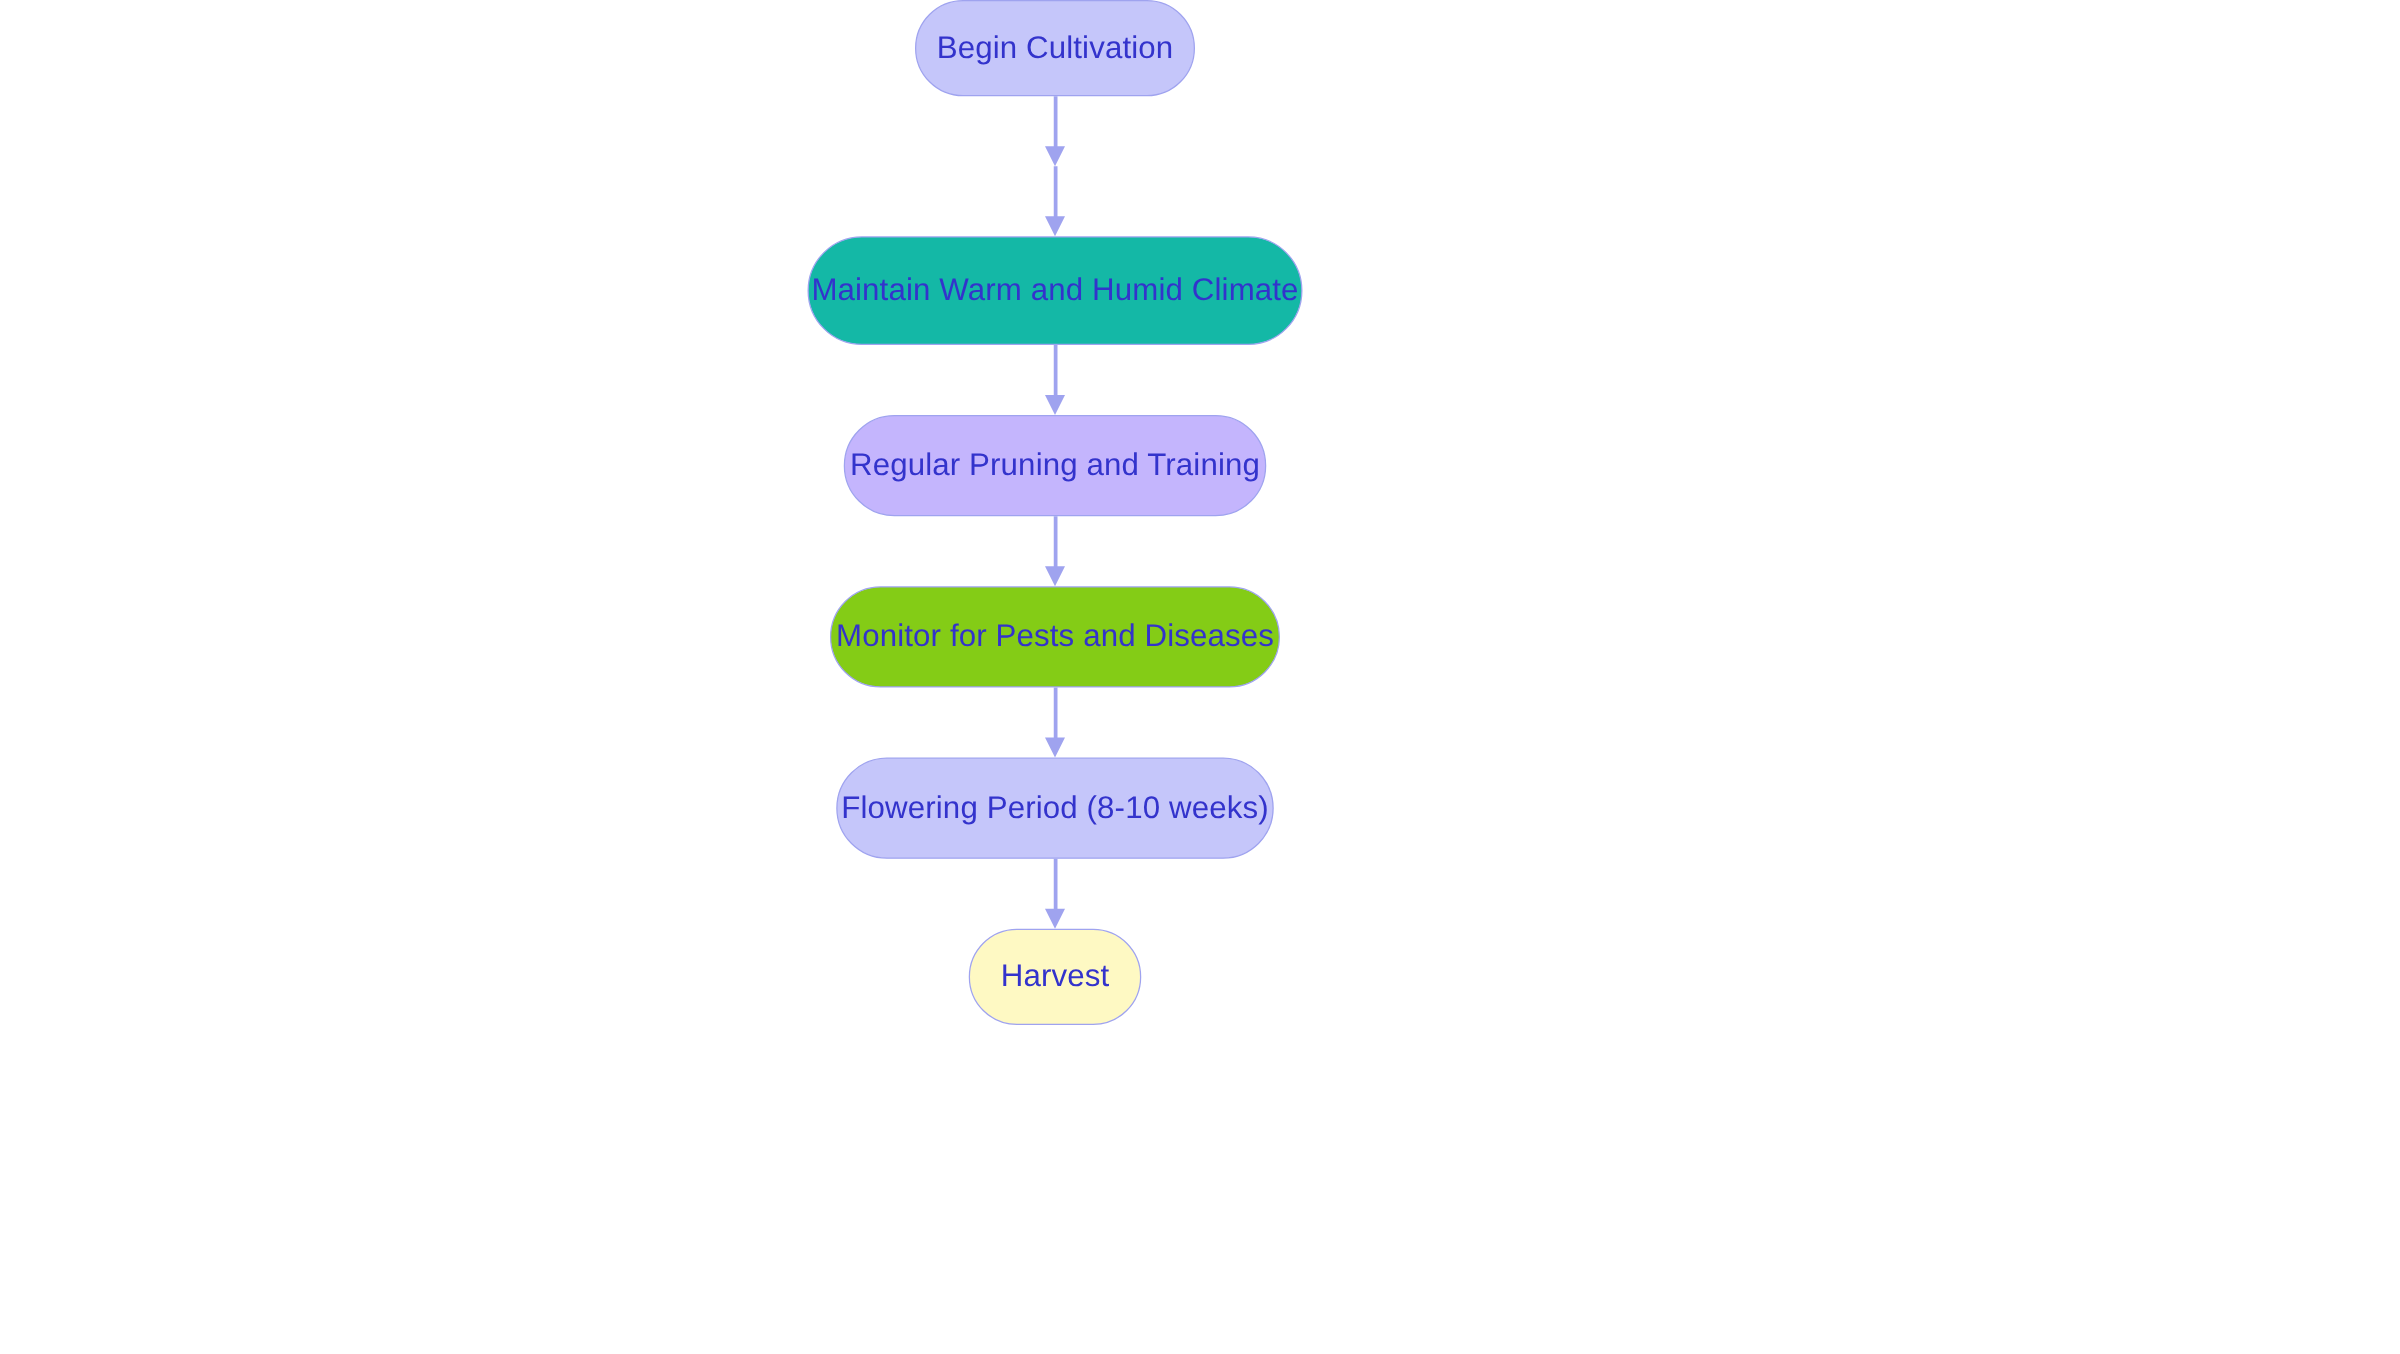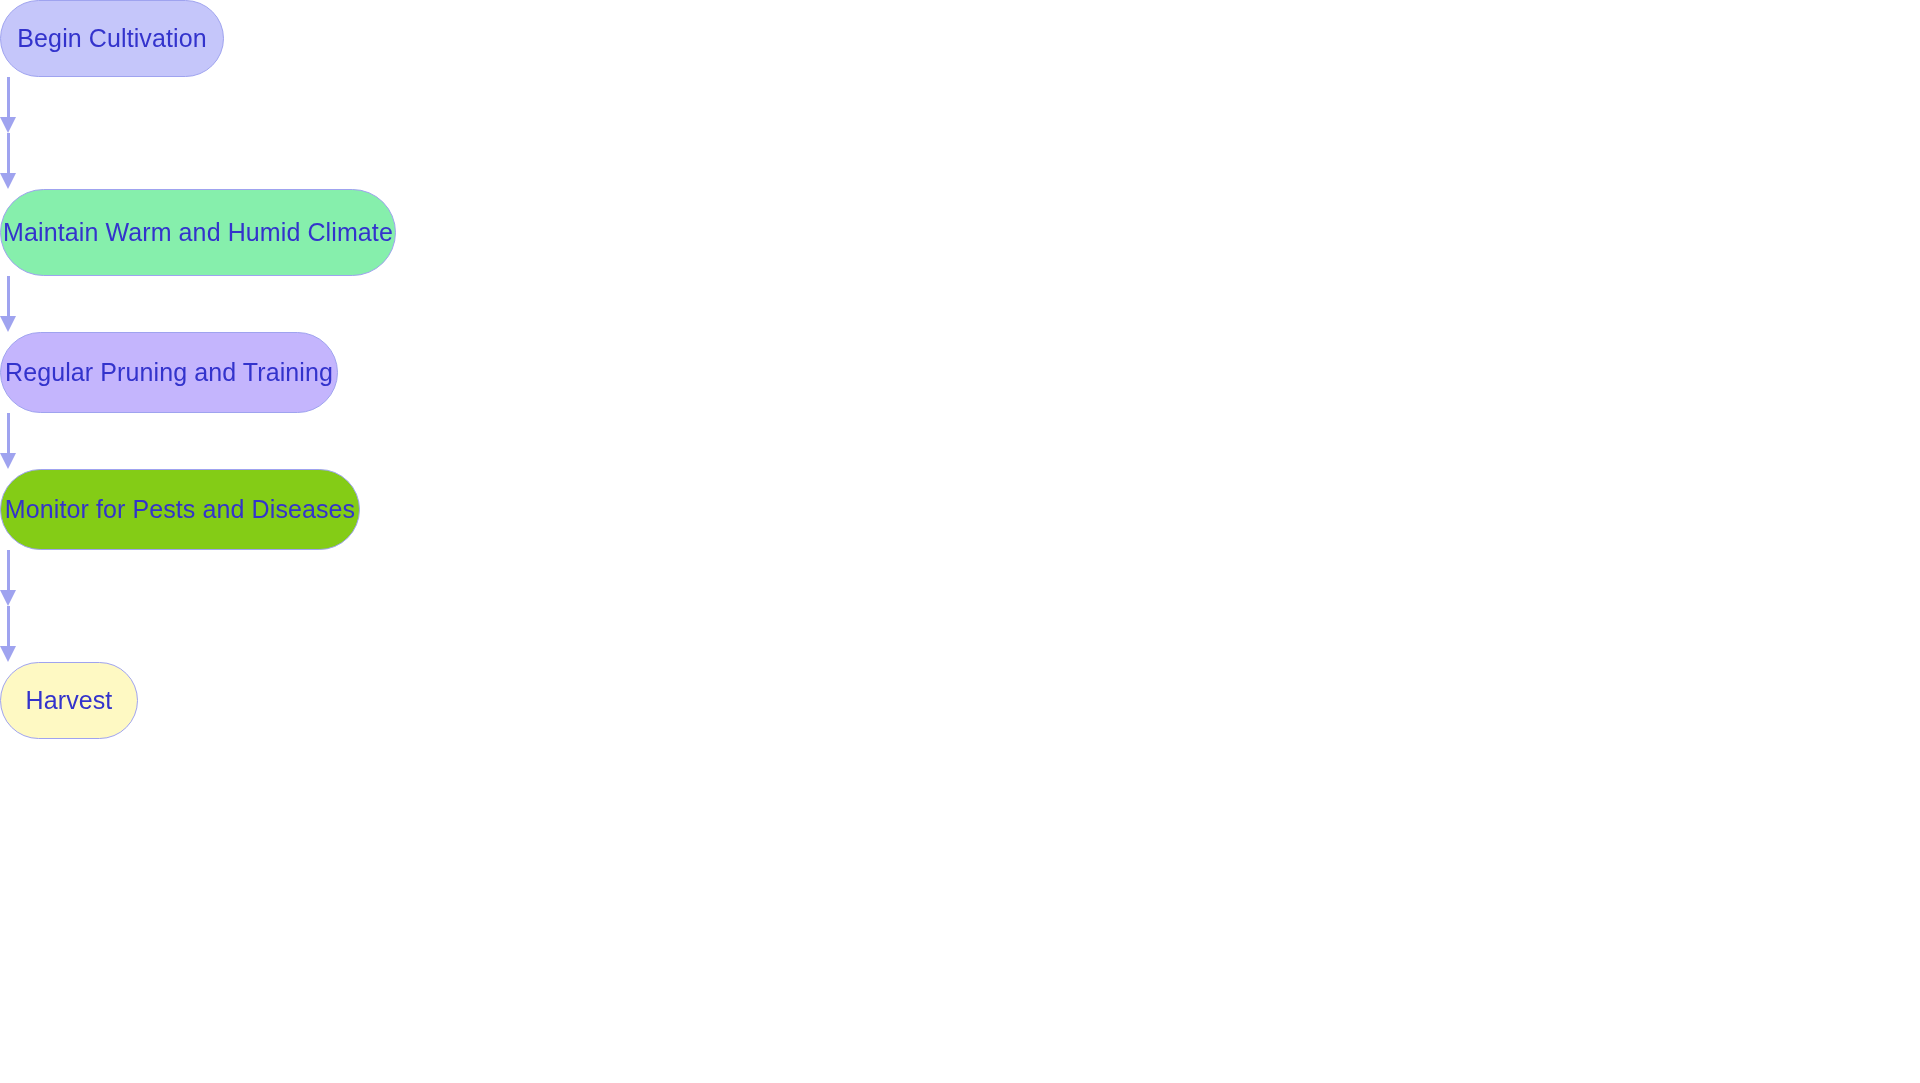--- a/index.html
+++ b/index.html
@@ -23,21 +23,21 @@
   }
 
   .flow-column {
     position: absolute;
     left: 0;
     top: 0;
     width: 1688px;
     height: 1083px;
     display: flex;
     flex-direction: column;
-    align-items: flex-start;
+    align-items: center;
   }
 
   
   .flow-node {
     box-sizing: border-box;
     display: flex;
     align-items: center;
     justify-content: center;
     background: #c5c6fa;
     border: 1.5px solid #9fa3ef;
@@ -94,21 +94,21 @@
       <div class="conn-line" style="background: rgb(159, 163, 239);"></div>
       <div class="conn-arrowhead" style="border-top-color: rgb(159, 163, 239);"></div>
     </div>
 
 
     <div class="flow-connector" style="height: 56px;">
       <div class="conn-line" style="background: rgb(159, 163, 239);"></div>
       <div class="conn-arrowhead" style="border-top-color: rgb(159, 163, 239);"></div>
     </div>
 
-    <div class="flow-node" style="width: 396px; height: 87px; background: #86efac; border-color: rgb(159, 163, 239); color: rgb(51, 51, 204);">
+    <div class="flow-node" style="width: 396px; height: 87px; background: #14b8a6; border-color: rgb(159, 163, 239); color: rgb(51, 51, 204);">
       <span class="node-label">Maintain Warm and Humid Climate</span>
     </div>
 
     <div class="flow-connector" style="height: 56px;">
       <div class="conn-line" style="background: rgb(159, 163, 239);"></div>
       <div class="conn-arrowhead" style="border-top-color: rgb(159, 163, 239);"></div>
     </div>
 
     <div class="flow-node" style="width: 338px; height: 81px; background: #c4b5fd; border-color: rgb(159, 163, 239); color: rgb(51, 51, 204);">
       <span class="node-label">Regular Pruning and Training</span>
@@ -121,20 +121,23 @@
 
     <div class="flow-node" style="width: 360px; height: 81px; background: #84cc16; border-color: rgb(159, 163, 239); color: rgb(51, 51, 204);">
       <span class="node-label">Monitor for Pests and Diseases</span>
     </div>
 
     <div class="flow-connector" style="height: 56px;">
       <div class="conn-line" style="background: rgb(159, 163, 239);"></div>
       <div class="conn-arrowhead" style="border-top-color: rgb(159, 163, 239);"></div>
     </div>
 
+    <div class="flow-node" style="width: 350px; height: 81px; background: rgb(197, 198, 250); border-color: rgb(159, 163, 239); color: rgb(51, 51, 204);">
+      <span class="node-label">Flowering Period (8-10 weeks)</span>
+    </div>
 
     <div class="flow-connector" style="height: 56px;">
       <div class="conn-line" style="background: rgb(159, 163, 239);"></div>
       <div class="conn-arrowhead" style="border-top-color: rgb(159, 163, 239);"></div>
     </div>
 
     <div class="flow-node" style="width: 138px; height: 77px; background: #fef9c3; border-color: rgb(159, 163, 239); color: rgb(51, 51, 204);">
       <span class="node-label">Harvest</span>
     </div>
 

